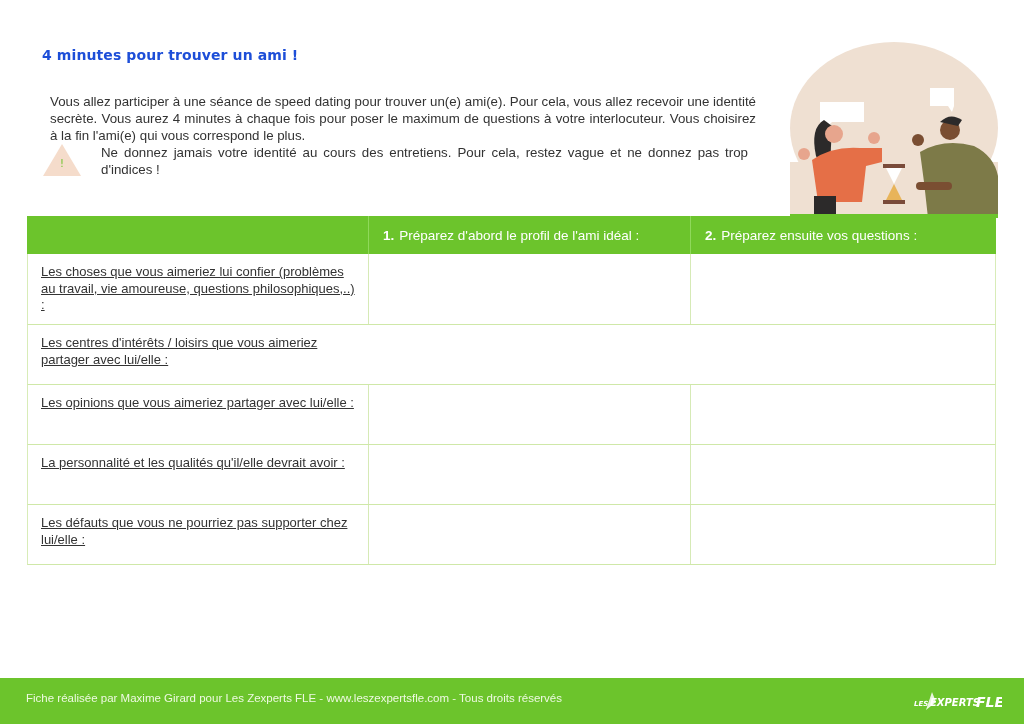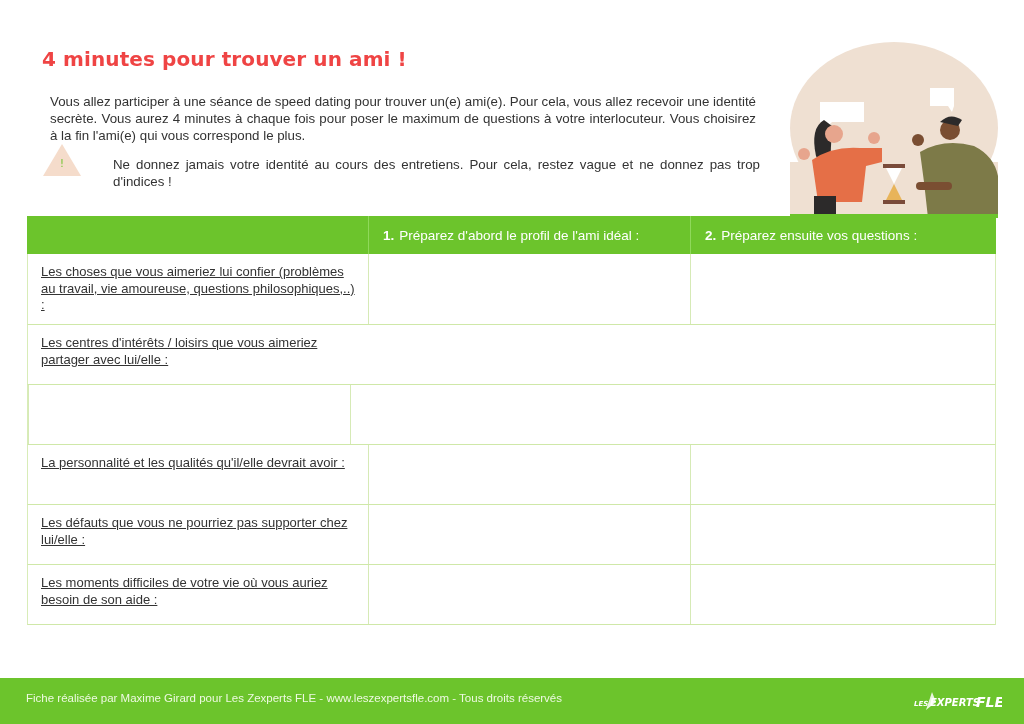--- a/index.html
+++ b/index.html
@@ -5,37 +5,37 @@
   html, body { margin:0; padding:0; }
   body {
     width:1024px; height:724px; position:relative; overflow:hidden;
     background:#ffffff;
     font-family: "Liberation Sans", sans-serif;
     color:#2e2e2e;
   }
   .title {
     position:absolute; left:42px; top:47px;
     font-family: "DejaVu Sans", sans-serif;
-    font-weight:bold; font-size:20px; color:#ef4444; margin:0;
+    font-weight:bold; font-size:14px; color:#1d4ed8; margin:0;
     letter-spacing:0.1px;
   }
   .intro {
     position:absolute; left:42px; top:85px; width:706px;
     font-size:13.3px; line-height:17px; text-align:justify; margin:8px;
     color:#333;
   }
   .warning {
     position:absolute; left:42px; top:141px; width:706px; height:40px;
   }
   .warn-icon {
     position:absolute; left:0; top:2px; width:40px; height:34px;
   }
   .warn-text {
     position:absolute; left:59px; top:3px; width:647px;
-    font-size:13.3px; line-height:17px; text-align:justify; margin:12px; color:#333;
+    font-size:13.3px; line-height:17px; text-align:justify; margin:0; color:#333;
   }
   .illustration {
     position:absolute; left:790px; top:42px; width:208px; height:176px;
   }
   .grid {
     position:absolute; left:27px; top:216px; width:969px;
   }
   .grid-header {
     display:flex; height:38px; background:#6cc42c;
   }
@@ -127,35 +127,31 @@
     <div class="cell c0">Les choses que vous aimeriez lui confier (problèmes au travail, vie amoureuse, questions philosophiques,..) :</div>
     <div class="cell c1"></div>
     <div class="cell c2"></div>
   </div>
   <div class="row" style="height:60px;flex-direction:column;">
     <div class="cell c0">Les centres d'intérêts / loisirs que vous aimeriez partager avec lui/elle :</div>
     <div class="cell c1"></div>
     <div class="cell c2"></div>
   </div>
   <div class="row" style="height:60px;">
+    <div class="cell c0">Les opinions que vous aimeriez partager avec lui/elle :</div>
     <div class="cell c1"></div>
     <div class="cell c2"></div>
   </div>
   <div class="row" style="height:60px;">
     <div class="cell c0">La personnalité et les qualités qu'il/elle devrait avoir :</div>
     <div class="cell c1"></div>
     <div class="cell c2"></div>
   </div>
   <div class="row" style="height:60px;">
     <div class="cell c0">Les défauts que vous ne pourriez pas supporter chez lui/elle :</div>
-    <div class="cell c1"></div>
-    <div class="cell c2"></div>
-  </div>
-  <div class="row" style="height:60px;">
-    <div class="cell c0">Les moments difficiles de votre vie où vous auriez besoin de son aide :</div>
     <div class="cell c1"></div>
     <div class="cell c2"></div>
   </div>
 </div>
 
 <div class="footer">
   <p class="footer-text">Fiche réalisée par Maxime Girard pour Les Zexperts FLE - www.leszexpertsfle.com - Tous droits réservés</p>
   <svg class="logo" viewBox="0 0 90 26">
     <path d="M20,4 l-6,18 l10,-8 z" fill="#ffffff" opacity="0.85"></path>
     <text x="2" y="18" font-family="DejaVu Sans, sans-serif" font-size="7" font-weight="bold" font-style="italic" fill="#ffffff">LES</text>

